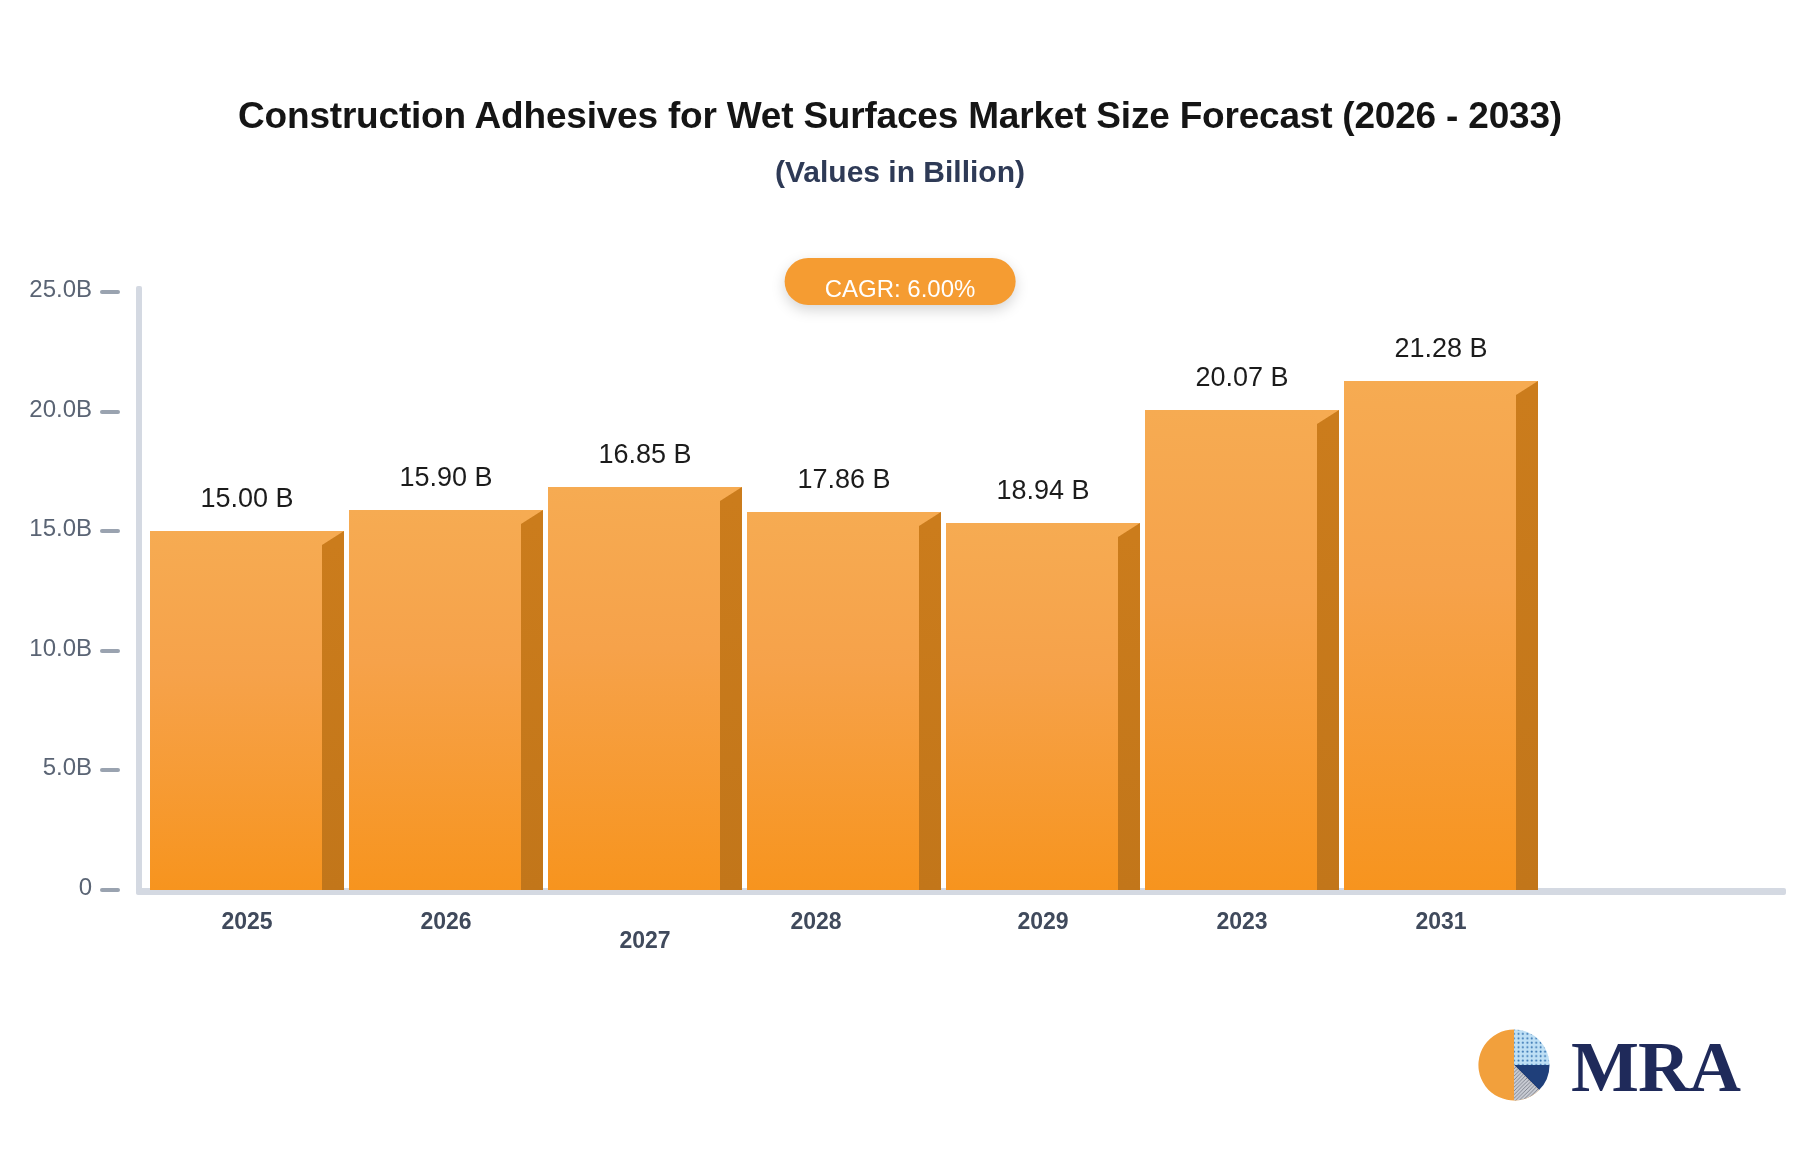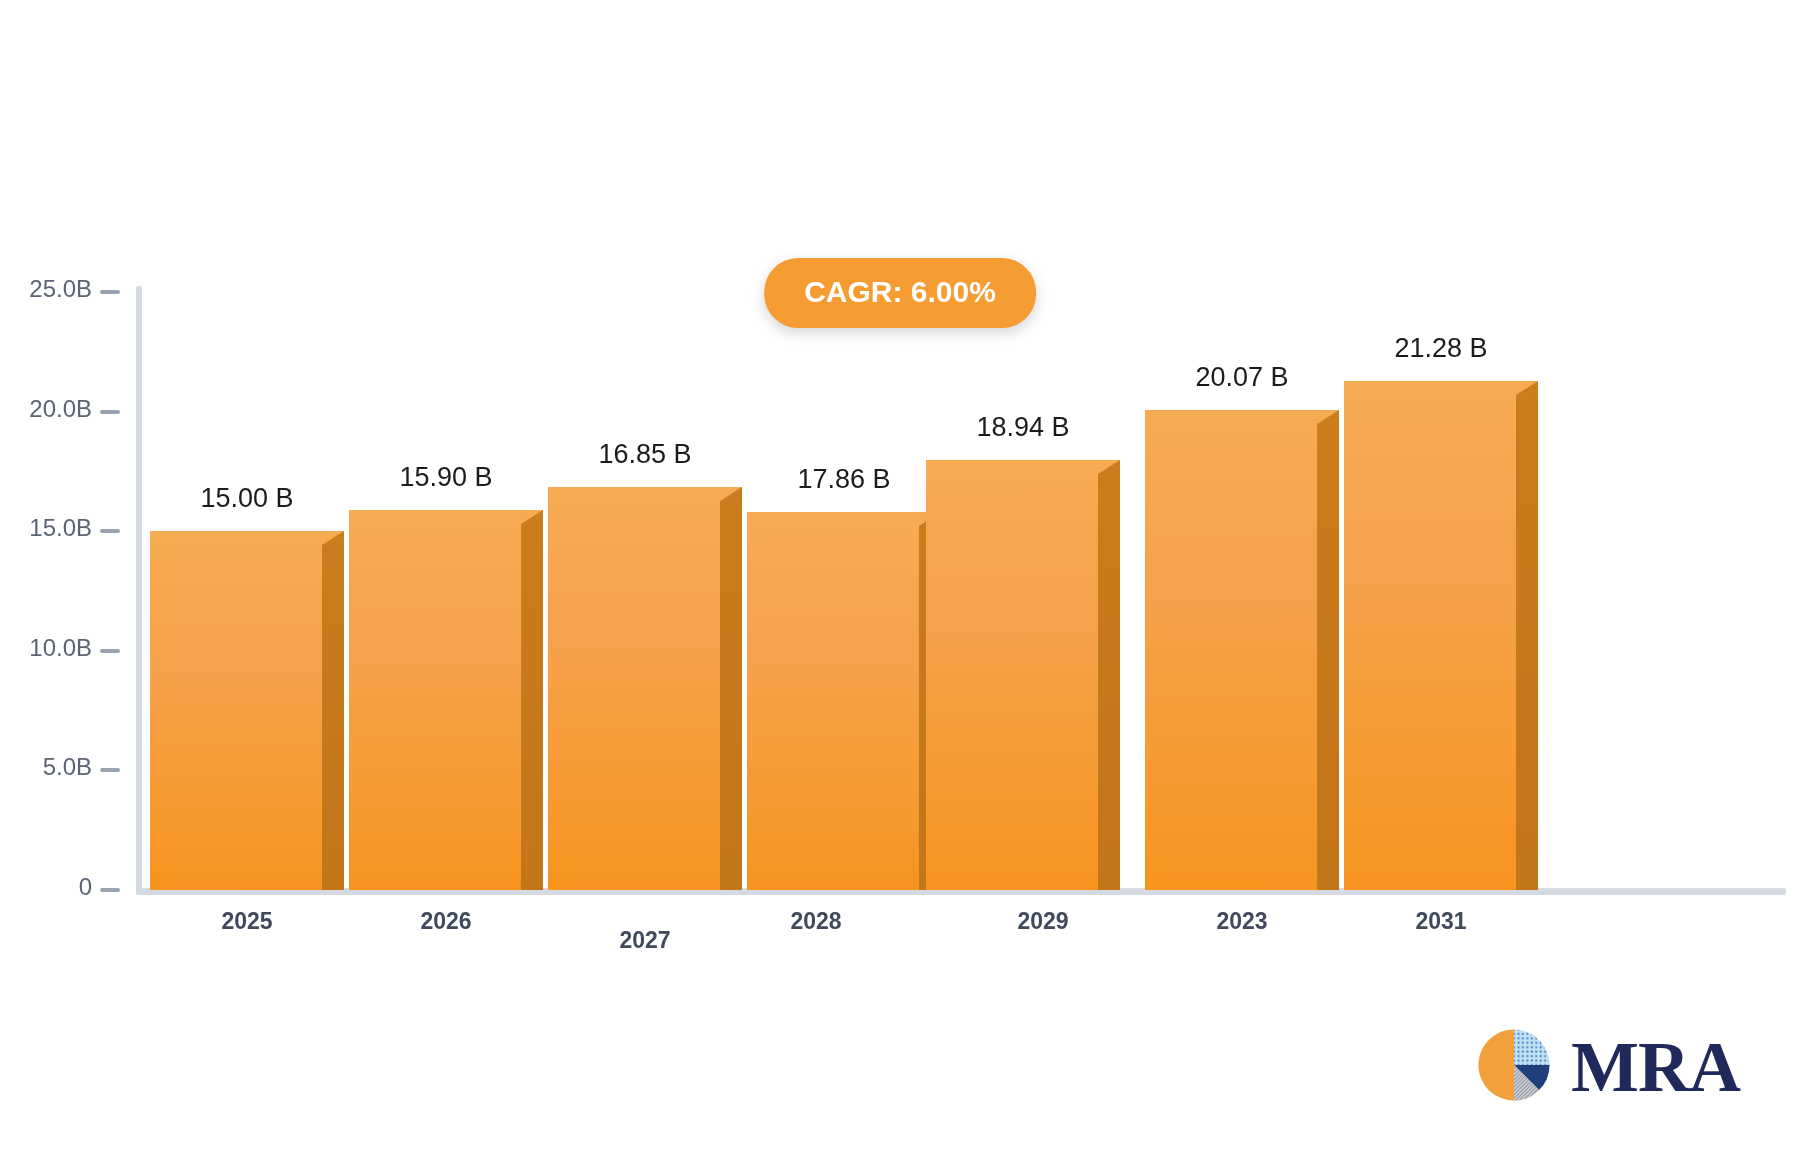--- a/index.html
+++ b/index.html
@@ -47,23 +47,23 @@
   }
 
   
   .cagr-badge {
     position: absolute;
     top: 258px;
     left: 50%;
     transform: translateX(-50%);
     background: #f59c32;
     color: #ffffff;
-    font-size: 30px;
-    font-weight: bold;
-    padding: 17px 40px 19px 40px;
+    font-size: 24px;
+    font-weight: normal;
+    padding: 17px 40px 2px 40px;
     border-radius: 34px;
     box-shadow: 0 5px 14px rgba(0,0,0,0.17);
     white-space: nowrap;
     z-index: 6;
   }
 
   
   
   #plot {
     position: absolute;
@@ -189,20 +189,22 @@
     line-height: 1;
     letter-spacing: -1px;
   }
 </style>
 </head>
 <body>
 
 <div id="page">
 
   <div class="title-block">
+    <div class="chart-title">Construction Adhesives for Wet Surfaces Market Size Forecast (2026 - 2033)</div>
+    <div class="chart-subtitle">(Values in Billion)</div>
   </div>
 
   <div class="cagr-badge">CAGR: 6.00%</div>
 
   <div id="plot">
     <div class="y-axis-line"></div>
     <div class="x-axis-line"></div>
     <div id="y-ticks">
         <div class="y-tick-row" style="top: 292px;">
           <span class="y-tick-label">25.0B</span>
@@ -255,21 +257,21 @@
           </div>
         </div>
         <div class="bar-group" style="left: 747px; width: 194px; height: 378px;">
           <div class="bar-3d">
             <div class="bar-front"></div>
             <div class="bar-side"></div>
             <div class="bar-bevel"></div>
             <div class="bar-value">17.86 B</div>
           </div>
         </div>
-        <div class="bar-group" style="left: 926px; width: 194px; height: 430px;">
+        <div class="bar-group" style="left: 946px; width: 194px; height: 367px;">
           <div class="bar-3d">
             <div class="bar-front"></div>
             <div class="bar-side"></div>
             <div class="bar-bevel"></div>
             <div class="bar-value">18.94 B</div>
           </div>
         </div>
         <div class="bar-group" style="left: 1145px; width: 194px; height: 480.074px;">
           <div class="bar-3d">
             <div class="bar-front"></div>

